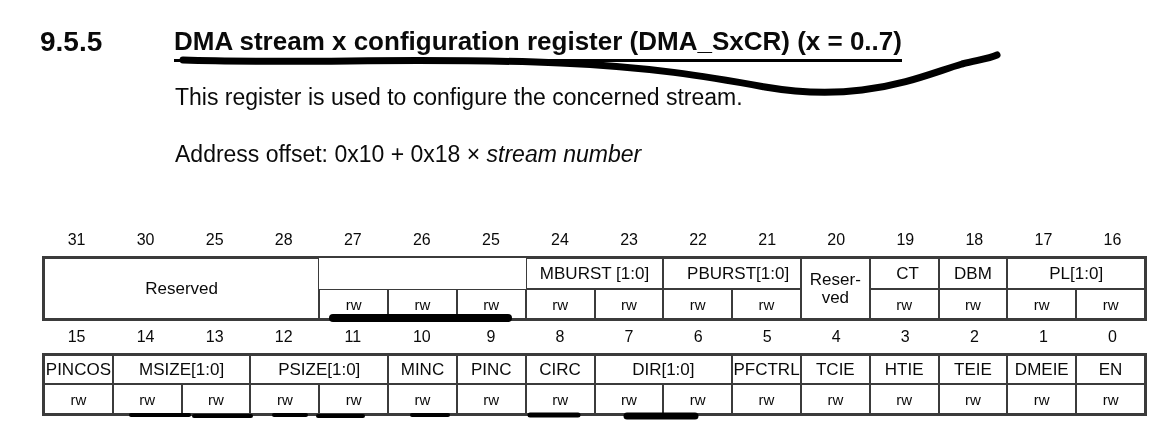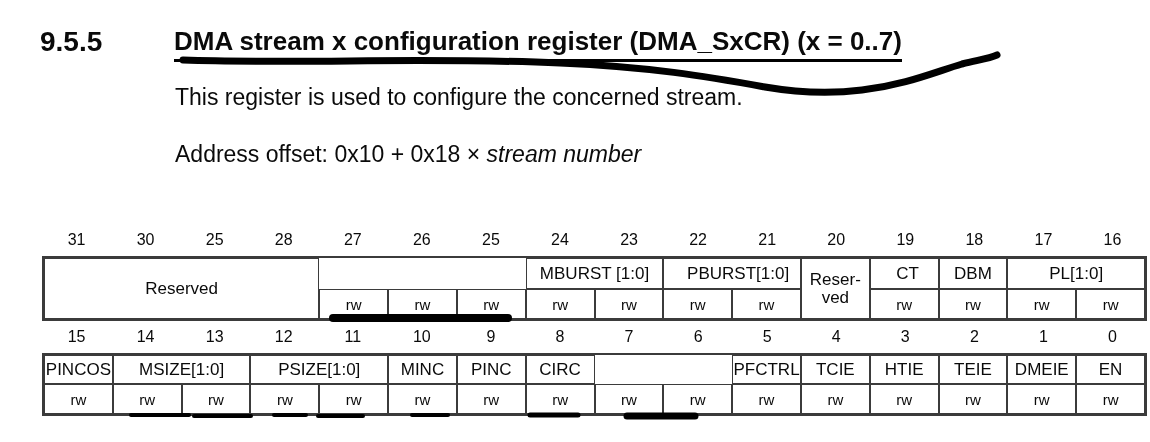--- a/index.html
+++ b/index.html
@@ -118,20 +118,21 @@
     <div class="bitnum">0</div>
   </div>
 
   <div class="regtable regtable-low">
     <div class="cell" style="grid-column:1;grid-row:1;">PINCOS</div>
     <div class="cell" style="grid-column:2/4;grid-row:1;">MSIZE[1:0]</div>
     <div class="cell" style="grid-column:4/6;grid-row:1;">PSIZE[1:0]</div>
     <div class="cell" style="grid-column:6;grid-row:1;">MINC</div>
     <div class="cell" style="grid-column:7;grid-row:1;">PINC</div>
     <div class="cell" style="grid-column:8;grid-row:1;">CIRC</div>
+    <div class="cell" style="grid-column:9/11;grid-row:1;">DIR[1:0]</div>
     <div class="cell" style="grid-column:11;grid-row:1;">PFCTRL</div>
     <div class="cell" style="grid-column:12;grid-row:1;">TCIE</div>
     <div class="cell" style="grid-column:13;grid-row:1;">HTIE</div>
     <div class="cell" style="grid-column:14;grid-row:1;">TEIE</div>
     <div class="cell" style="grid-column:15;grid-row:1;">DMEIE</div>
     <div class="cell" style="grid-column:16;grid-row:1;">EN</div>
 
     <div class="cell cell-access" style="grid-column:1;grid-row:2;">rw</div>
     <div class="cell cell-access" style="grid-column:2;grid-row:2;">rw</div>
     <div class="cell cell-access" style="grid-column:3;grid-row:2;">rw</div>

